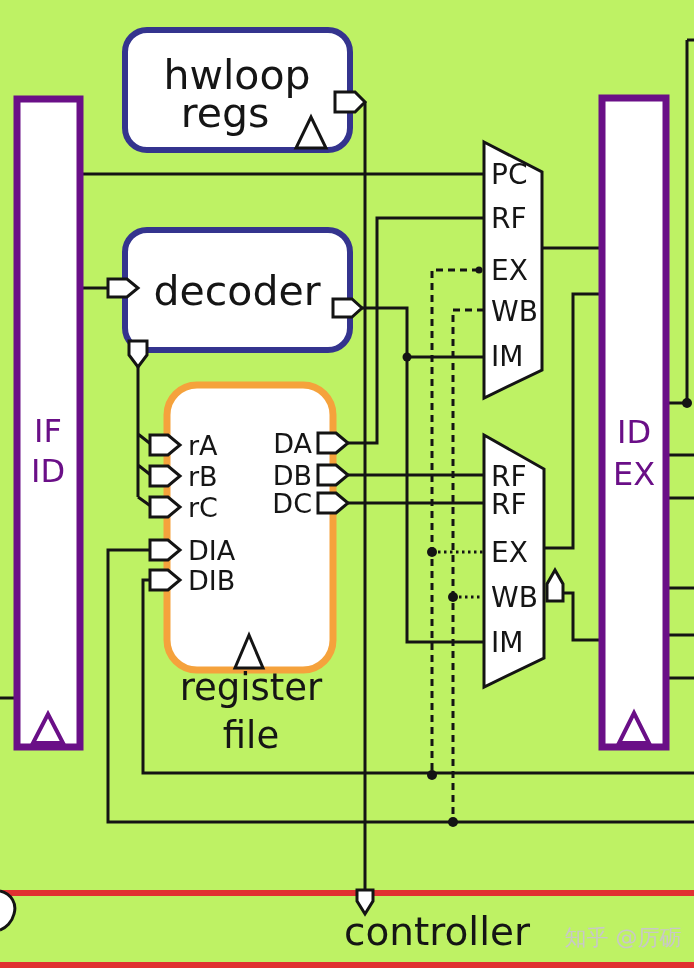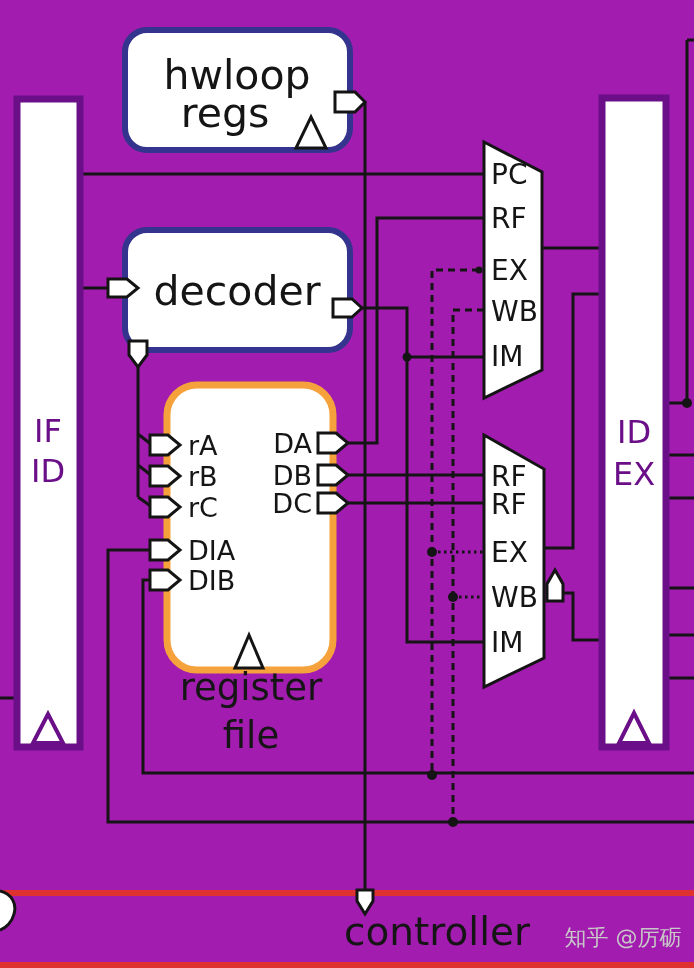--- a/index.html
+++ b/index.html
@@ -4,21 +4,21 @@
 <style>
   :root{
     --register-border:#6a0f87;
     --block-border:#34348e;
     --register-file-border:#f5a23c;
     --divider-red:#e03131;
     --wire:#141414;
     --watermark:#c8c8c8;
   }
   html,body{margin:0;padding:0;background:#ffffff;}
-  .stage{width:694px;height:968px;position:relative;background:#a21caf;overflow:hidden;text-align:center;}
+  .stage{width:694px;height:968px;position:relative;background:#bef264;overflow:hidden;text-align:center;}
   svg{display:block;}
   .wire{stroke:var(--wire);stroke-width:3;fill:none;}
   .wire-dash{stroke:var(--wire);stroke-width:3;fill:none;stroke-dasharray:7 5;}
   .wire-dot{stroke:var(--wire);stroke-width:3;fill:none;stroke-dasharray:2.5 3.5;}
   .junction{fill:var(--wire);stroke:none;}
   .reg-box{fill:#ffffff;stroke:var(--register-border);stroke-width:7;}
   .blk-box{fill:#ffffff;stroke:var(--block-border);stroke-width:6;}
   .rf-box{fill:#ffffff;stroke:var(--register-file-border);stroke-width:7;}
   .mux{fill:#ffffff;stroke:var(--wire);stroke-width:3;stroke-linejoin:miter;}
   .clk{fill:#ffffff;stroke:var(--wire);stroke-width:3;}

